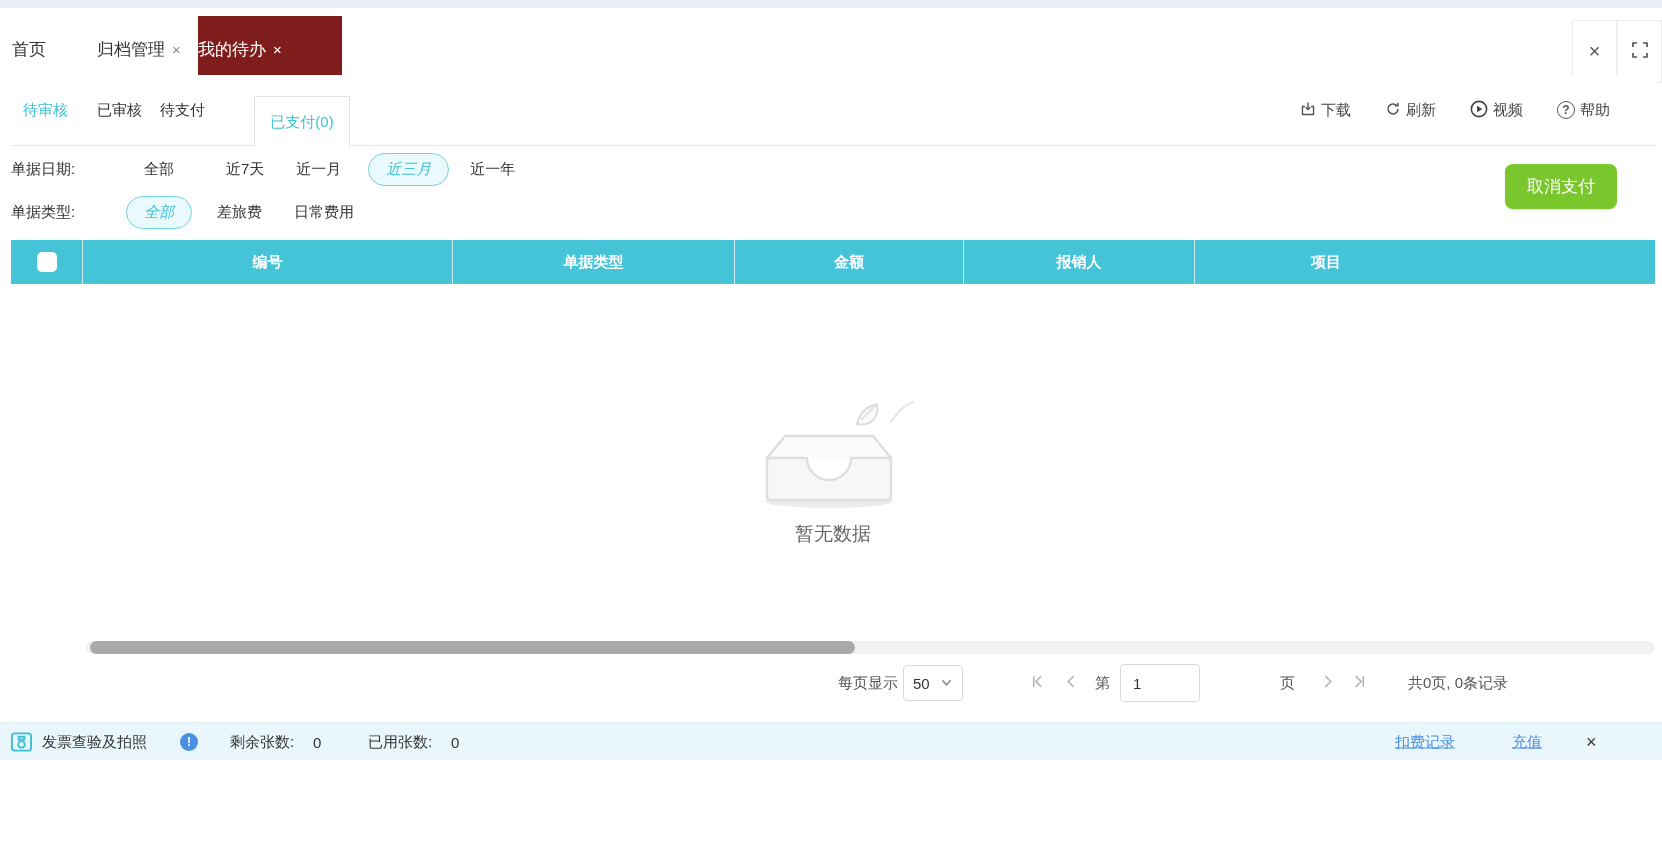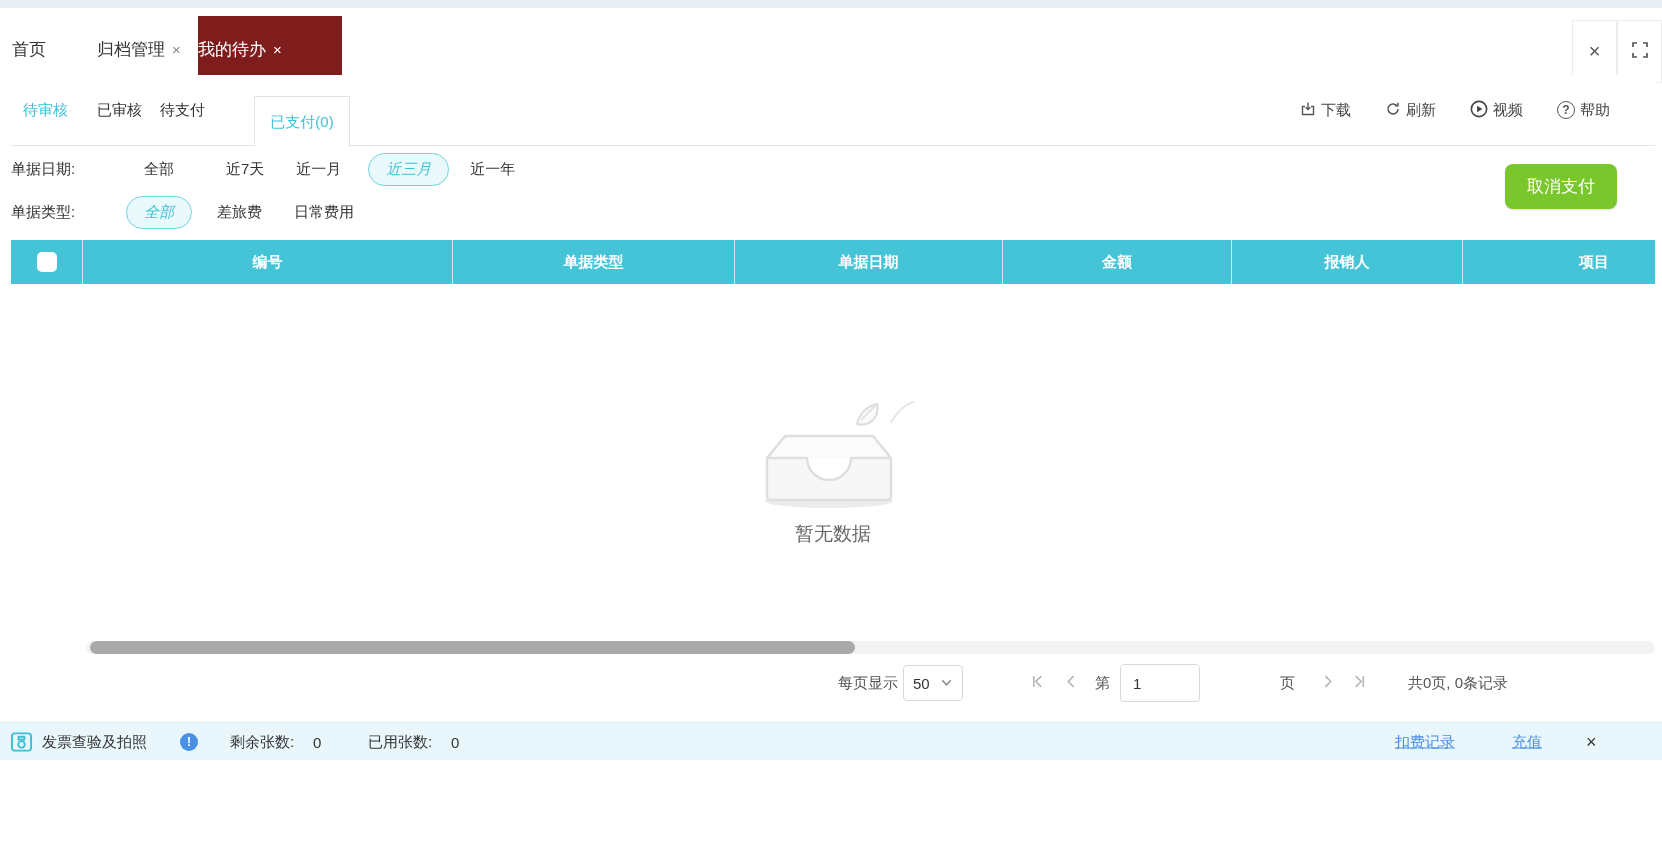--- a/index.html
+++ b/index.html
@@ -202,21 +202,20 @@
     </div>
     <button class="cancel-btn">取消支付</button>
   </div>
 
   <div class="thead">
     <div class="th c0">
       <div class="checkbox"></div>
     </div>
     <div class="th c1">编号</div>
     <div class="th c2">单据类型</div>
-    <div class="th c3">单据日期</div>
     <div class="th c4">金额</div>
     <div class="th c5">报销人</div>
     <div class="th c6">项目</div>
   </div>
 
   <div class="empty">
     <svg width="176" height="128" viewBox="0 0 176 128">
       <path d="M146 40 q10 -16 22 -20" stroke="#e6e6e6" stroke-width="2" fill="none" stroke-linecap="round"></path>
       <path d="M112 42 q4 -16 20 -20 q2 10 -4 16 q-6 6 -16 4 z" fill="#fafafa" stroke="#dcdcdc" stroke-width="2" stroke-linejoin="round"></path>
       <path d="M116 38 q8 -8 14 -14" stroke="#dcdcdc" stroke-width="1.6" fill="none"></path>

